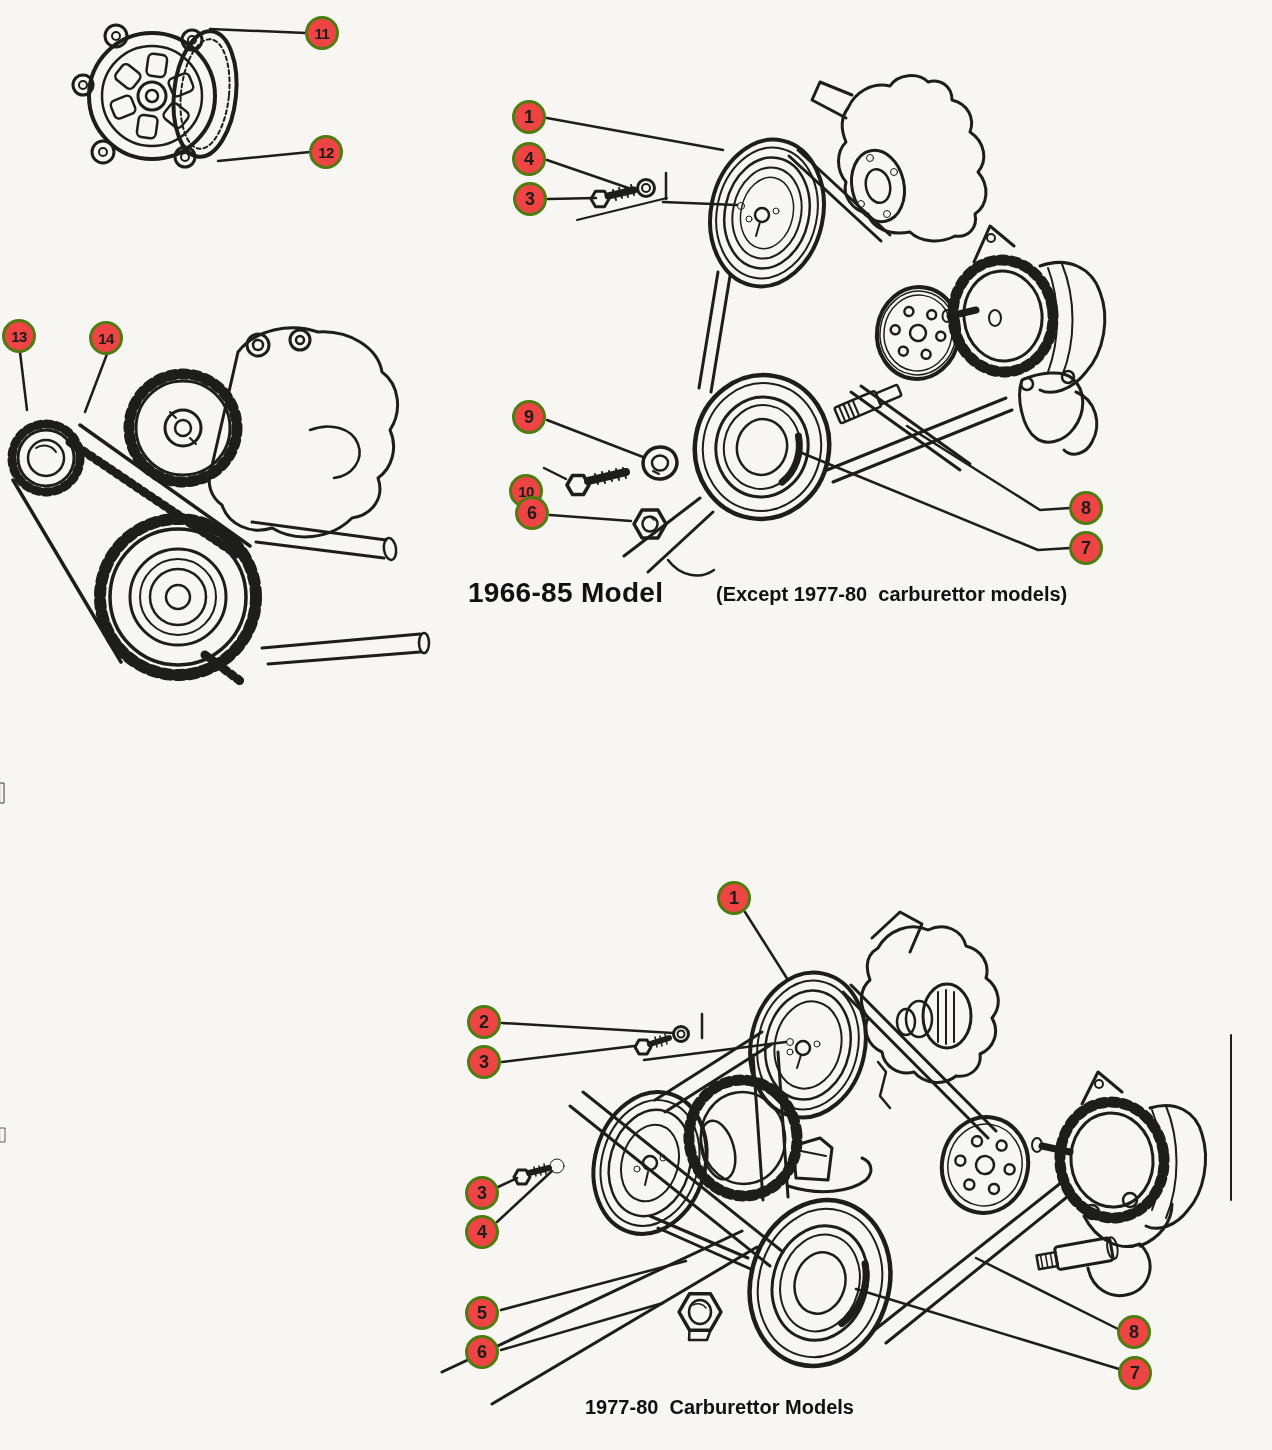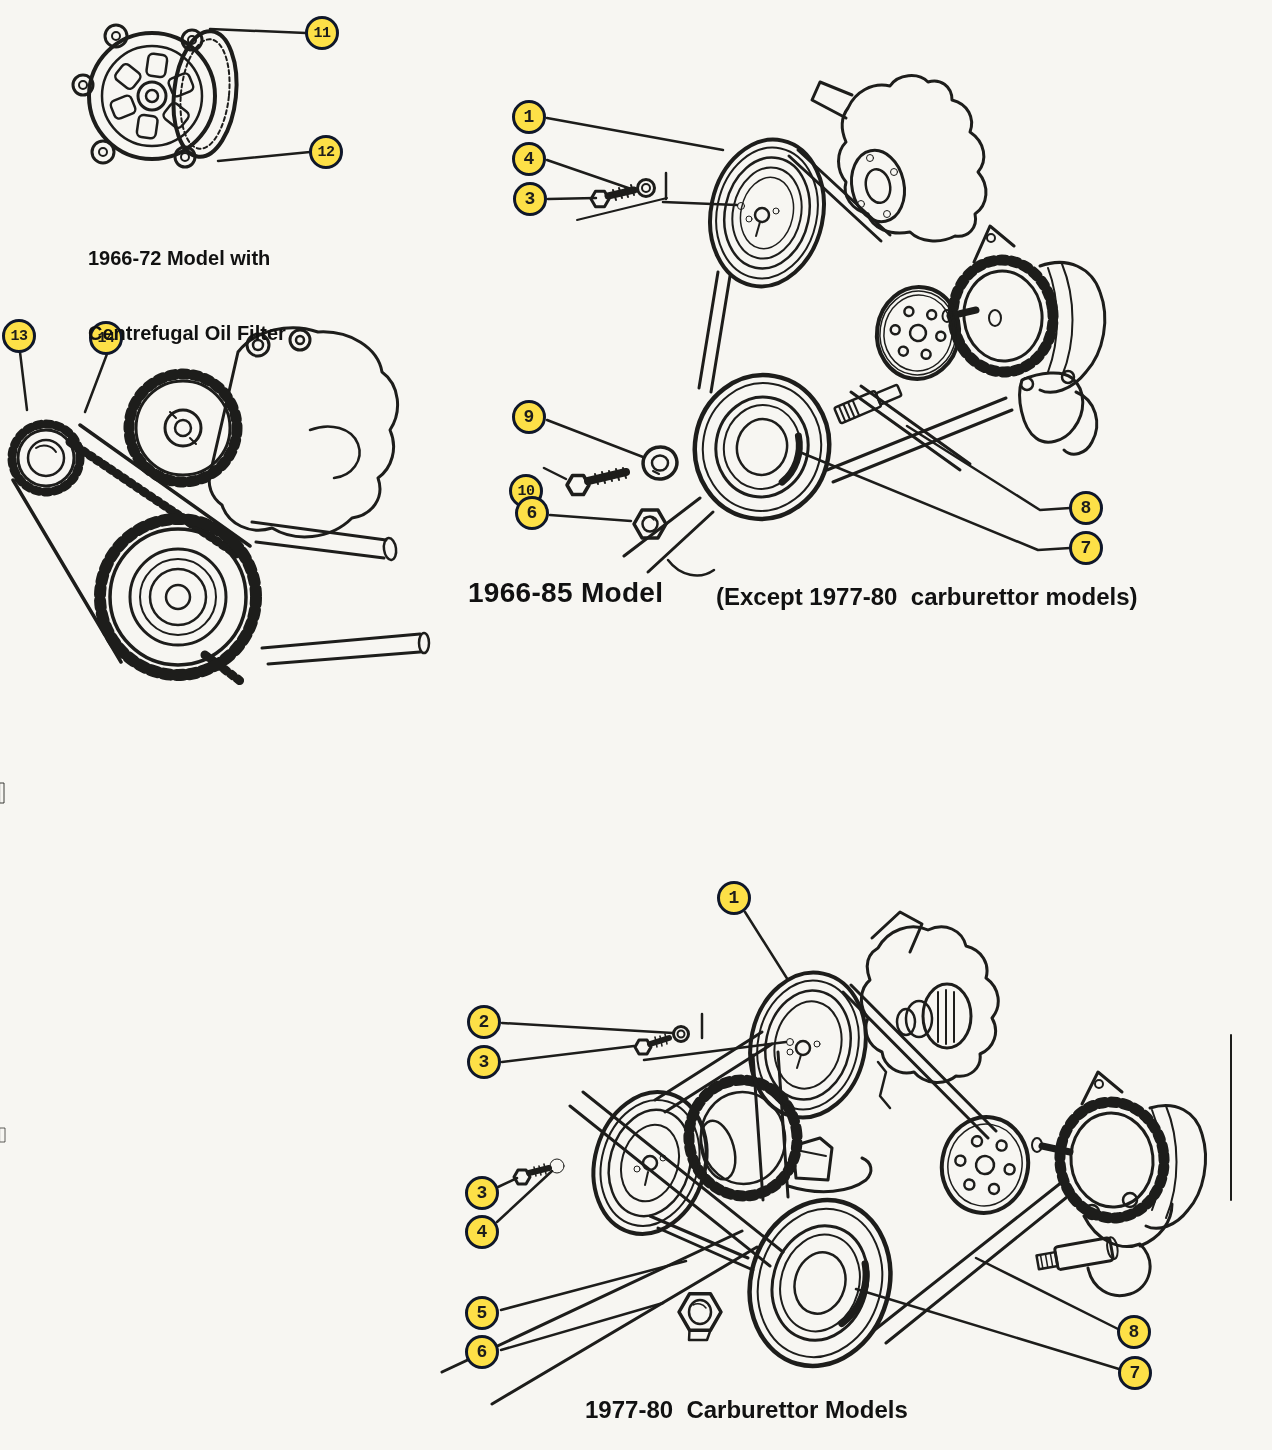--- a/index.html
+++ b/index.html
@@ -10,28 +10,28 @@
   .s15{stroke-width:1.5}.s2{stroke-width:2}.s25{stroke-width:2.5}.s3{stroke-width:3}
   .s35{stroke-width:3.5}.s4{stroke-width:4}.s45{stroke-width:4.5}.s6{stroke-width:6}
   .s7{stroke-width:7}.s8{stroke-width:8}
   .bg{fill:#f7f6f2}
   .ink{fill:#1d1d1b;stroke:none}
   .teeth{stroke-width:11;stroke-dasharray:6 6}
   .teeth-sm{stroke-width:9;stroke-dasharray:5 5}
   .teeth-lg{stroke-width:12;stroke-dasharray:7 6}
   .beltticks{stroke-width:9;stroke-dasharray:3 5}
   .ghost{stroke:#c9c8c2}
-  .callout{position:absolute;width:34px;height:34px;box-sizing:border-box;border:3px solid #0f172a;
-           border-radius:50%;background:#fde047;display:flex;align-items:center;justify-content:center;
-           font-weight:bold;font-size:18px;line-height:1;font-family:Liberation Mono, monospace;}
+  .callout{position:absolute;width:34px;height:34px;box-sizing:border-box;border:3px solid #4d7c0f;
+           border-radius:50%;background:#ef4444;display:flex;align-items:center;justify-content:center;
+           font-weight:bold;font-size:18px;line-height:1;}
   .callout.two{font-size:15px;letter-spacing:-0.5px;}
   .lbl{position:absolute;font-weight:bold;white-space:pre;color:#111;}
   .lbl.small{font-size:20px;line-height:25px;}
   .lbl.big{font-size:28px;letter-spacing:0.3px;}
-  .lbl.mid{font-size:24px;text-align:right;}
+  .lbl.mid{font-size:20px;text-align:right;}
 </style>
 </head>
 <body>
 
 <div id="canvas">
 
 <svg id="art" width="1272" height="1450" viewBox="0 0 1272 1450">
 
   <g>
     <rect x="0" y="783" width="4" height="20" class="ink" opacity="0.85"></rect>
@@ -447,21 +447,17 @@
 <div class="callout" style="left:717px;top:881px">1</div>
 <div class="callout" style="left:467px;top:1005px">2</div>
 <div class="callout" style="left:467px;top:1045px">3</div>
 <div class="callout" style="left:465px;top:1176px">3</div>
 <div class="callout" style="left:465px;top:1215px">4</div>
 <div class="callout" style="left:465px;top:1296px">5</div>
 <div class="callout" style="left:465px;top:1335px">6</div>
 <div class="callout" style="left:1117px;top:1315px">8</div>
 <div class="callout" style="left:1118px;top:1356px">7</div>
 
-<div class="lbl small" style="left:88px;top:196px">
-  <div>1966-72 Model with</div>
-  <div>Centrefugal Oil Filter</div>
-</div>
 <div class="lbl big" style="left:468px;top:577px">1966-85 Model</div>
 <div class="lbl mid" style="left:716px;top:583px">(Except 1977-80  carburettor models)</div>
 <div class="lbl mid" style="left:585px;top:1396px">1977-80  Carburettor Models</div>
 
 </div>
 
 </body></html>

